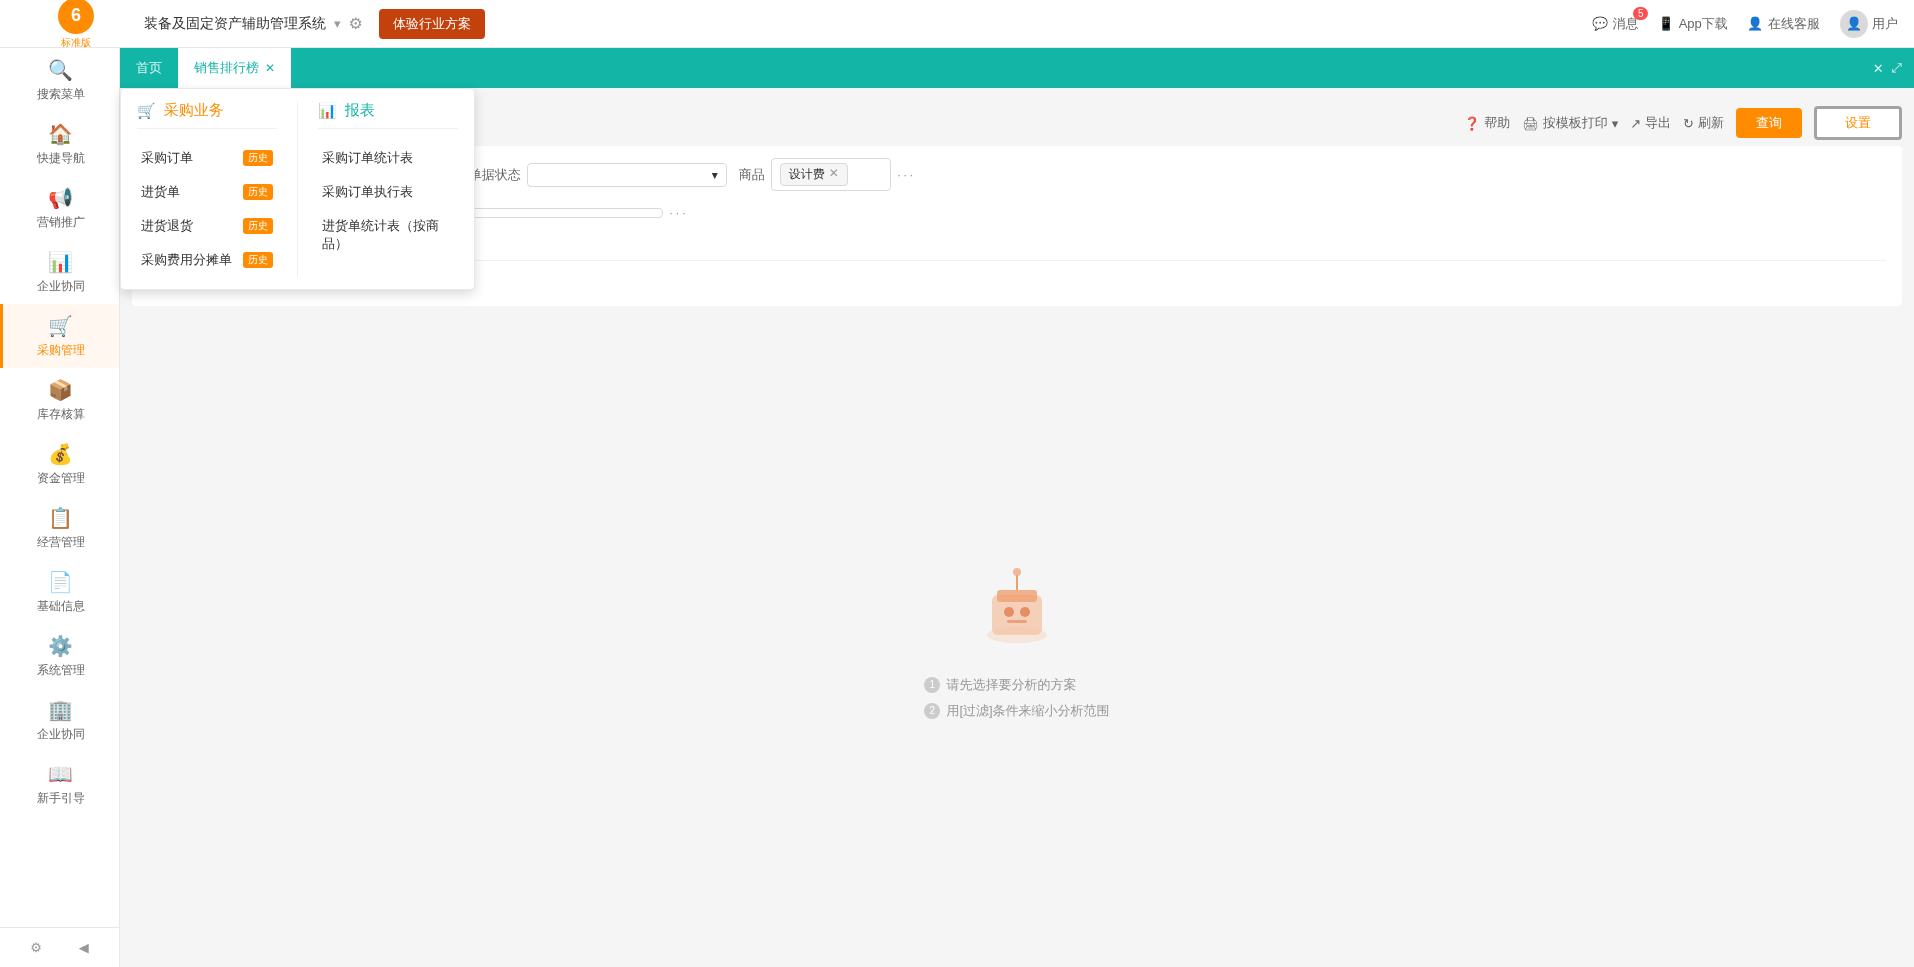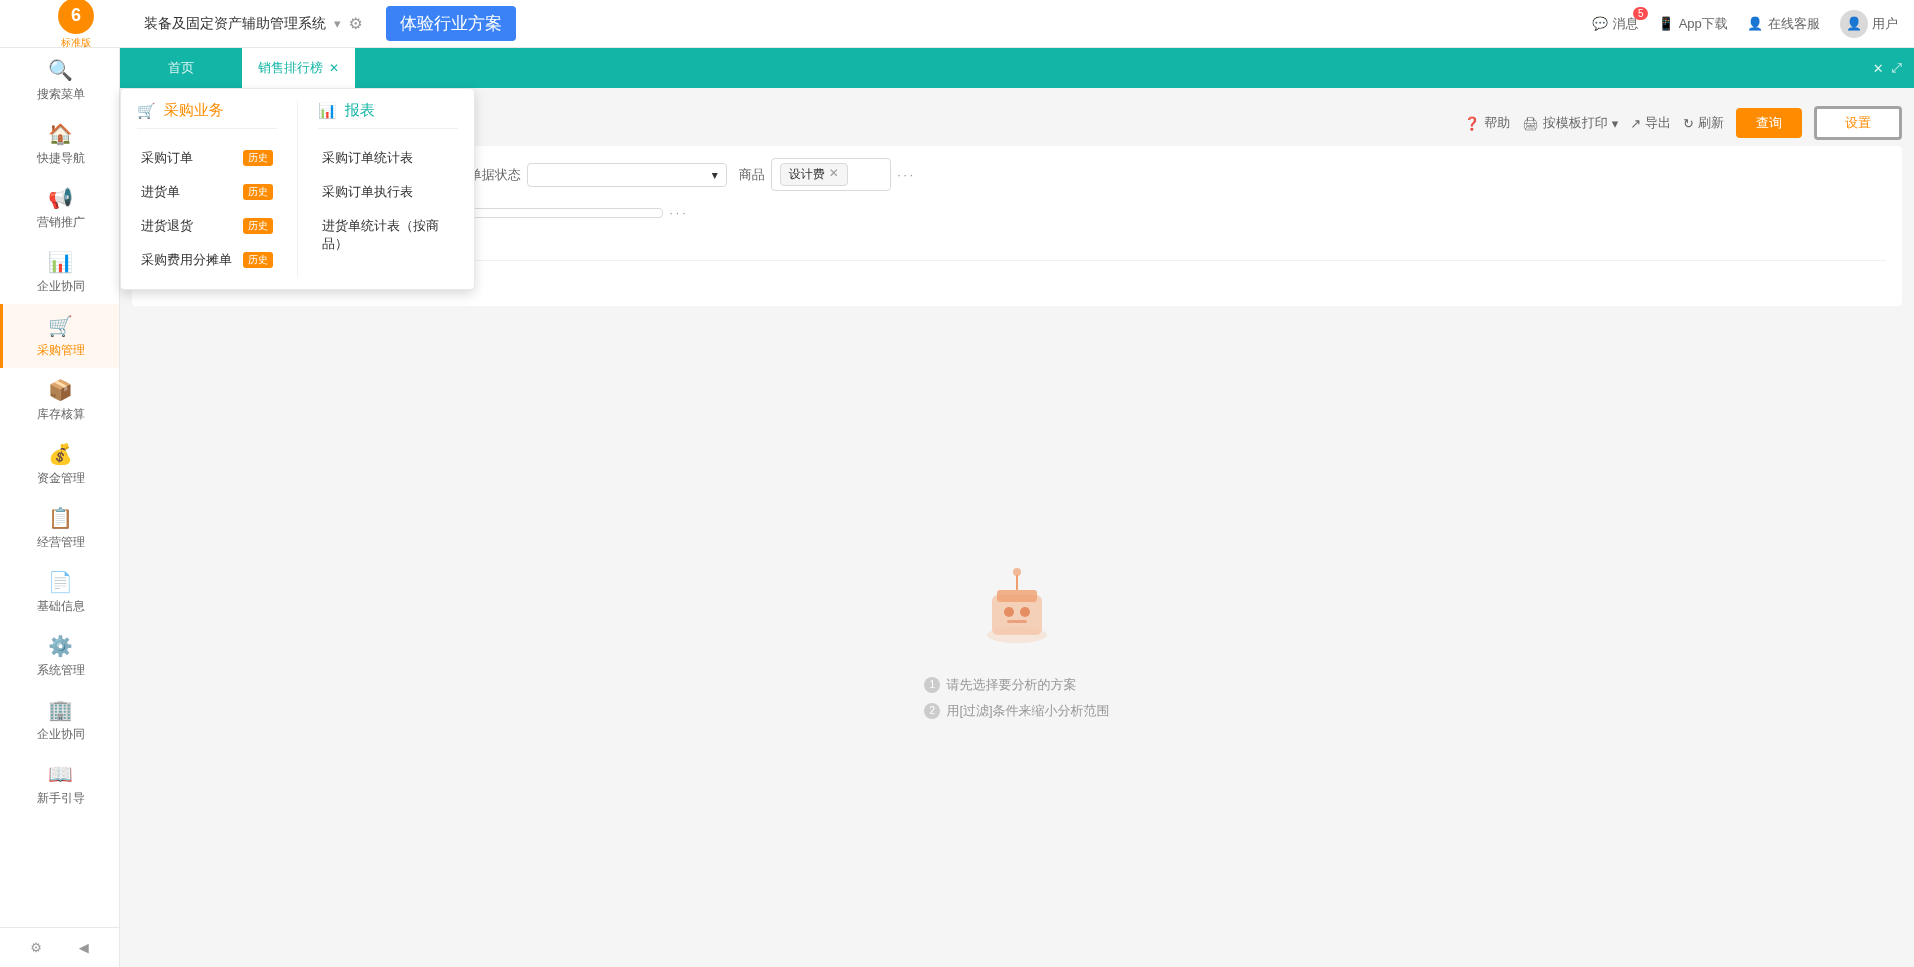--- a/index.html
+++ b/index.html
@@ -56,28 +56,28 @@
     .system-dropdown {
       cursor: pointer;
       color: #999;
     }
     .system-gear {
       cursor: pointer;
       color: #999;
       font-size: 16px;
     }
     .industry-btn {
-      background: #3b82f6;
+      background: #c2410c;
       color: white;
       border: none;
       padding: 6px 14px;
       border-radius: 4px;
       cursor: pointer;
-      font-size: 17px;
-      margin-left: 23px;
+      font-size: 13px;
+      margin-left: 16px;
     }
     .header-right {
       margin-left: auto;
       display: flex;
       align-items: center;
       gap: 20px;
     }
     .header-icon-item {
       display: flex;
       align-items: center;
@@ -123,21 +123,20 @@
     }
     .tab-item {
       height: 100%;
       display: flex;
       align-items: center;
       padding: 0 16px;
       cursor: pointer;
       color: rgba(255,255,255,0.85);
       font-size: 13px;
       white-space: nowrap;
-      margin-left: 32px;
     }
     .tab-item.active {
       background: #fff;
       color: #13b5a6;
       font-weight: 500;
     }
     .tab-close {
       margin-left: 6px;
       font-size: 12px;
       color: inherit;

